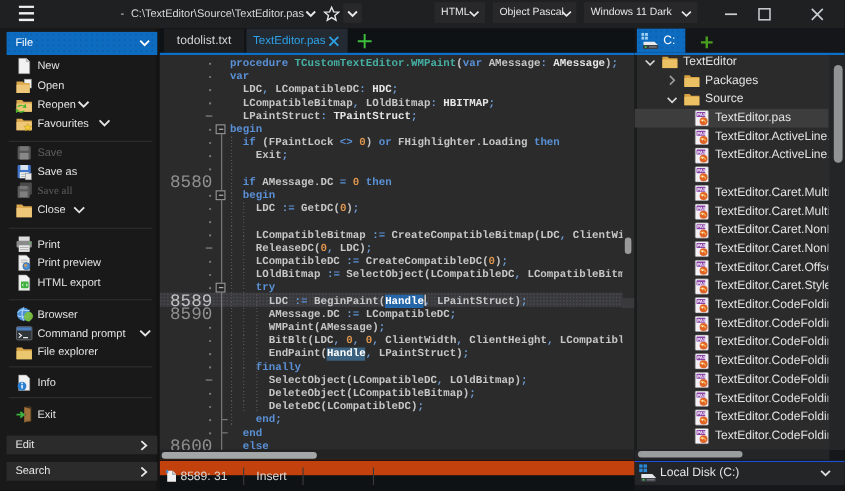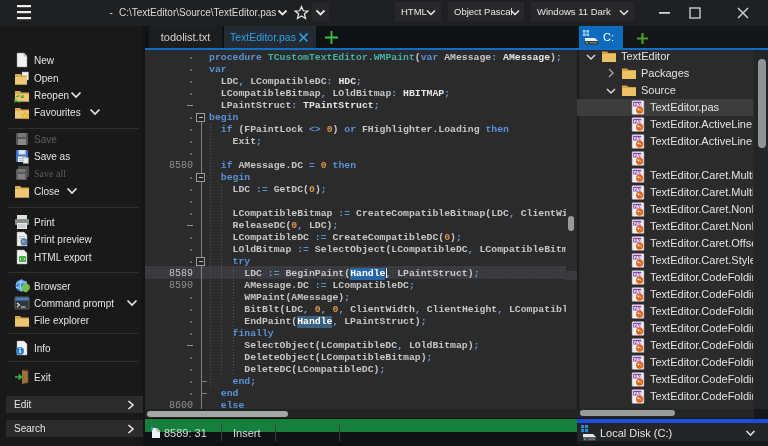--- a/index.html
+++ b/index.html
@@ -20,52 +20,52 @@
 .mi.dis{color:#5e5e5e}
 .msep{position:absolute;left:8px;width:130px;height:1px;background:#2f2f2f}
 .mhdr{position:absolute;left:6px;width:137px;height:17px;background:#2b2b2c;color:#e6e6e6;font-size:10px;line-height:17px}
 
 #center{left:145px;top:26px;width:432px;height:420px;background:#0f1215}
 #tabbar{left:0;top:0;width:432px;height:22px;background:#0f1215}
 .tab{position:absolute;top:0;height:22px;font-size:11px;line-height:22px;text-align:center}
 #bluebar{left:0;top:22px;width:432px;height:2px;background:#0e6fc8}
 #editor{left:0;top:24px;width:432px;height:359px;background:#2b2b2c}
 #gutter{left:0;top:0;width:50px;height:359px;background:#2b2b2c}
-.gl{position:absolute;width:48px;height:12px;font-family:"Liberation Mono",monospace;font-size:10px;line-height:12px;color:#8f8f8f;text-align:right}
+.gl{position:absolute;width:48px;height:12px;font-family:"Liberation Mono",monospace;font-size:16px;line-height:12px;color:#8f8f8f;text-align:right}
 .gd{position:absolute;left:44.5px;width:2px;height:2px;background:#7d7d7d;border-radius:1px}
 .gm{position:absolute;left:42px;width:6px;height:1px;background:#8b8b8b}
 #foldline{left:56px;top:63px;width:1px;height:296px;background:#808080}
 .fbox{position:absolute;left:51px;width:9px;height:9px;background:#252525;border:1px solid #9a9a9a}
 .fbox:after{content:"";position:absolute;left:1.5px;top:3px;width:4.5px;height:1.2px;background:#c0c0c0}
 .cl{position:absolute;left:64px;width:357px;height:12px;font-family:"Liberation Mono",monospace;font-size:9.8px;line-height:12px;font-weight:700;color:#c6c6c6;white-space:pre;overflow:hidden}
 .k{color:#5a91d6}.t{color:#45b1a4}.n{color:#dd954e}.y{color:#e6e6e6}.o{color:#5a91d6}.cl i{font-style:normal;color:#6f9ed6}
 .sel{background:#2466a8;color:#fff;padding:1px 0 2px 0}.sel2{background:#3a617f;color:#fff;padding:1px 0 2px 0}
 .ig{position:absolute;width:1px;background-image:repeating-linear-gradient(to bottom,#565656 0 1px,transparent 1px 3px)}
 #curline{left:0px;top:215.5px;width:421px;height:13.5px;background:#37393d;
  background-image:radial-gradient(rgba(170,140,130,.18) .6px,transparent .9px);background-size:3px 3px}
 #caret{position:absolute;left:240.5px;top:217.5px;width:1.5px;height:10px;background:#fff}
 #vscroll{left:423px;top:166px;width:6px;height:15px;background:#9a9a9a;border-radius:3px}
 #hscrollzone{left:0;top:383px;width:432px;height:9px;background:#232323}
 #hthumb{left:2px;top:384.5px;width:141px;height:6px;background:#a4a7a8;border-radius:3px}
-#statusbar{left:0;top:392px;width:432px;height:14px;background:#15803d;border-top:1px solid #0f0f0f}
+#statusbar{left:0;top:392px;width:432px;height:14px;background:#c2410c;border-top:1px solid #0f0f0f}
 .ssep{position:absolute;top:6px;width:1px;height:16px;background:#3a3a3a}
 #statusbar .st{position:absolute;color:#dadada;font-size:11px;line-height:28px;top:0}
 
 #rpanel{left:577px;top:26px;width:191px;height:420px;background:#15171a}
 #rtabbar{left:0;top:0;width:191px;height:22px;background:#14161a}
 #rbluebar{left:0;top:22px;width:191px;height:2px;background:#0e6fc8}
 #tree{left:0;top:24px;width:191px;height:359px;background:#2b2b2c}
 .tr{position:absolute;left:0;width:176px;height:17px;color:#e2e2e2;font-size:11px;line-height:17px;white-space:nowrap;overflow:hidden}
 .tr .tic{position:absolute;top:2px;width:14px;height:13px}
 .fold14{width:14px;height:12px}
 #rvscroll{left:177px;top:0;width:14px;height:359px;background:#242527}
 #rvthumb{position:absolute;left:4px;top:9px;width:8px;height:89px;background:#919495;border-radius:4px}
 #rhzone{left:0;top:383px;width:177px;height:9px;background:#242527}
 #rhthumb{left:3px;top:384px;width:95px;height:6px;background:#9a9d9e;border-radius:3px}
-#rcombo{left:0;top:393px;width:191px;height:22px;background:#242526;border-top:4px solid #1d4ed8}
+#rcombo{left:0;top:393px;width:191px;height:22px;background:#242526;border-top:1px solid #1d4ed8}
 </style></head>
 <body>
 
 <div class="abs" id="titlebar">
   <svg class="abs" style="left:17px;top:5px" width="14" height="15">
       <g fill="#f0f0f0">
         <rect y="0" width="14" height="2.2"></rect>
         <rect y="6" width="14" height="2.2"></rect>
         <rect y="12" width="14" height="2.2"></rect>
       </g>
@@ -215,20 +215,26 @@
     <span class="st" style="left:19px">8589: 31</span>
     <div class="ssep" style="left:76px"></div>
     <span class="st" style="left:88px">Insert</span>
     <div class="ssep" style="left:130px"></div>
     <div class="ssep" style="left:194px"></div>
   </div>
 </div>
 
 <div class="abs" id="menu">
     <div class="abs" style="left:142px;top:0;width:3px;height:420px;background:#141415"></div>
+  <div class="abs" id="filehdr">
+      <span style="position:absolute;left:8px">File</span>
+    <svg class="abs" style="left:120px;top:7px" width="11" height="8">
+        <path d="M1.5 1 L5.5 5 L9.5 1" stroke="#fff" stroke-width="1.7" fill="none"></path>
+      </svg>
+  </div>
   <div id="mitems">
       <div class="mi" style="top: 26px;">
         <span class="ic">
           <svg width="16" height="16">
             <path d="M3 1 h7 l3 3 v11 h-10 z" fill="#f2f2f2" stroke="#888" stroke-width=".5"></path>
             <path d="M10 1 v3 h3" fill="#ccc" stroke="#999" stroke-width=".6"></path>
           </svg>
         </span>
         <span class="lb">New</span>
       </div>

